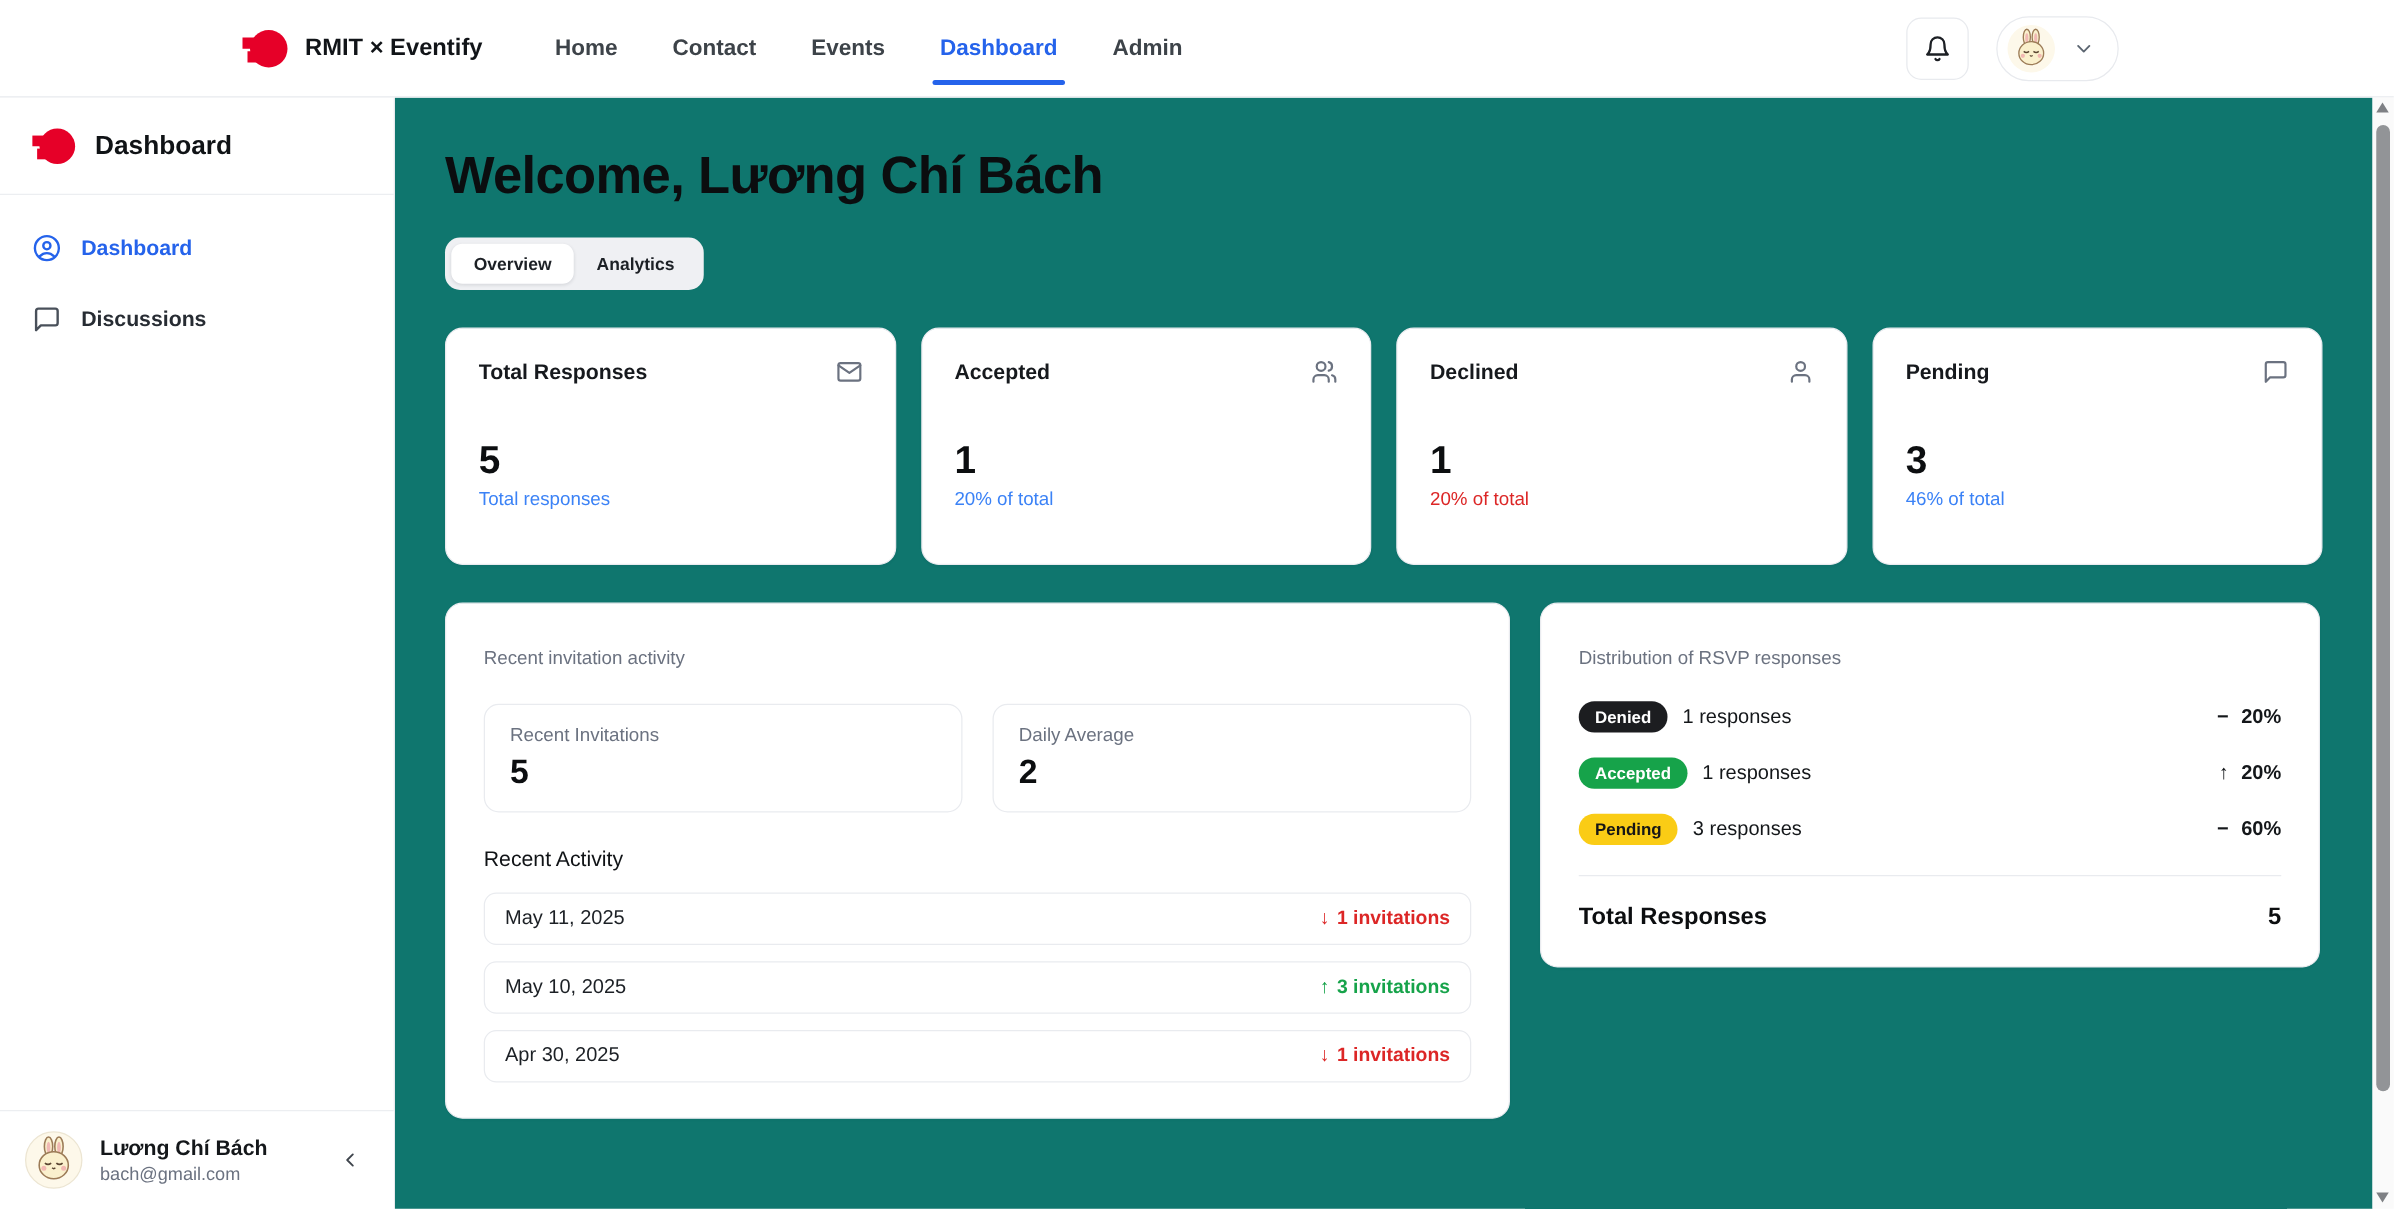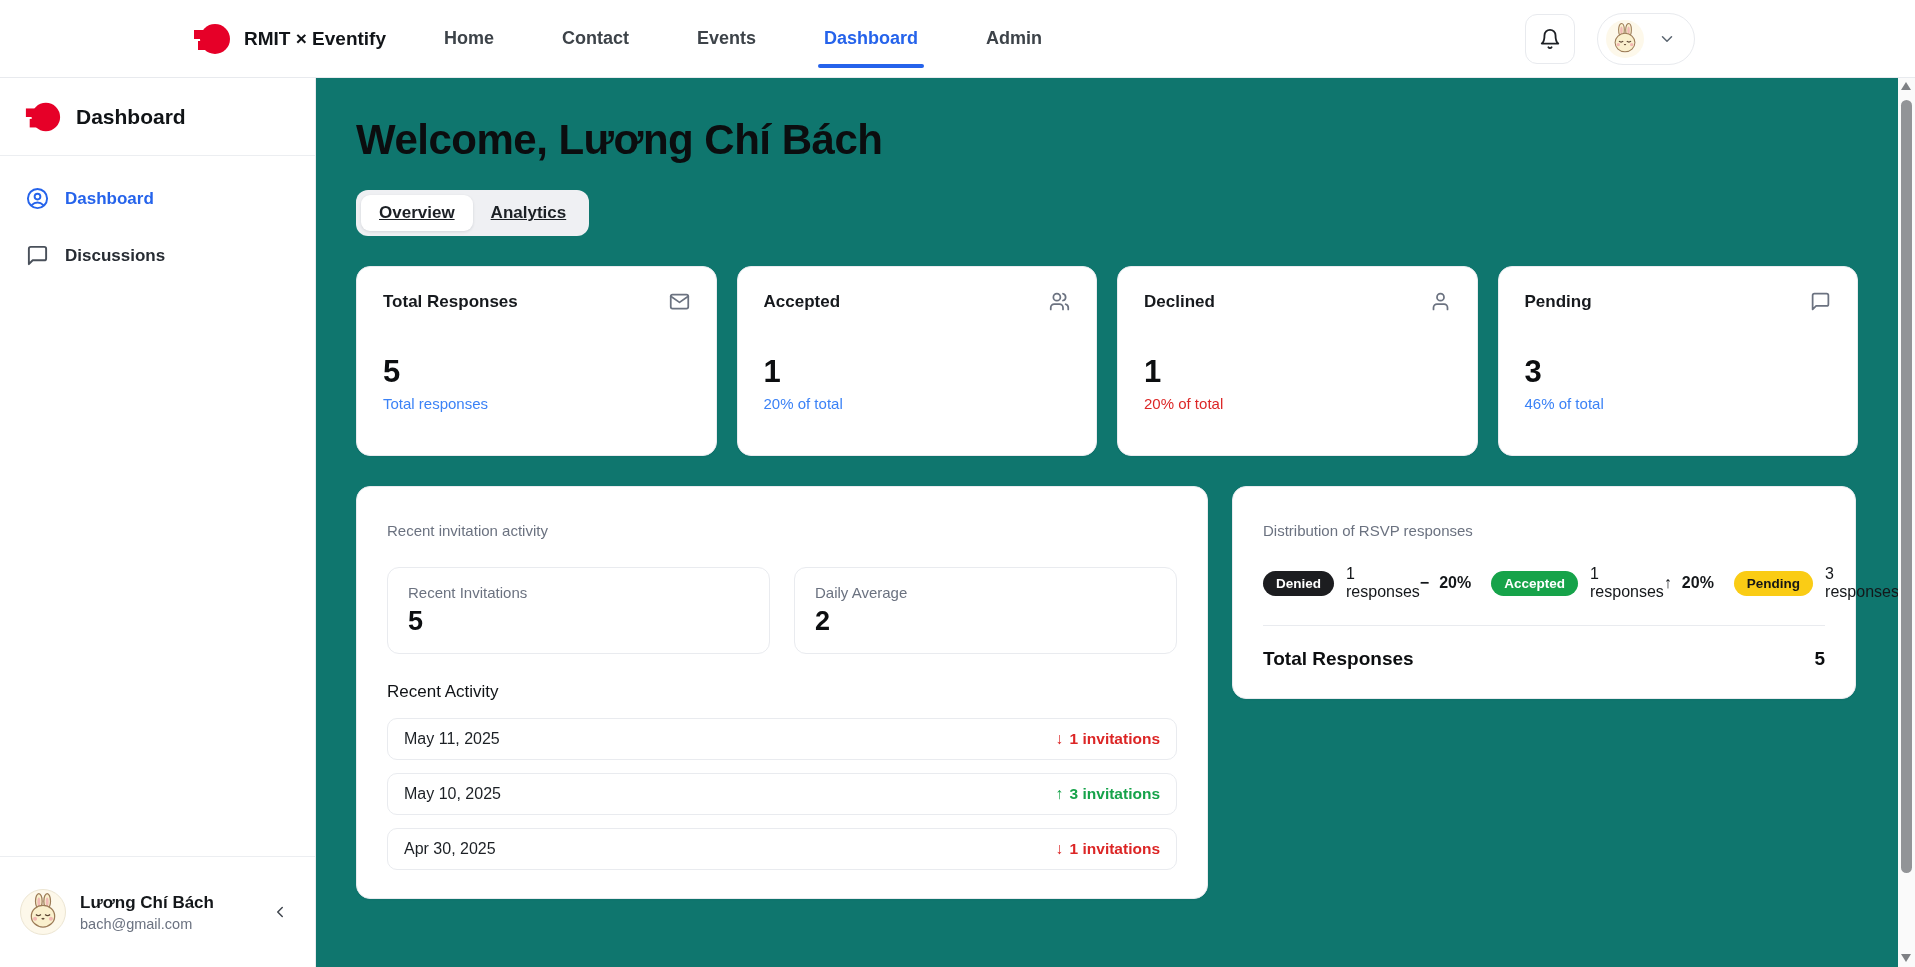--- a/index.html
+++ b/index.html
@@ -4,21 +4,21 @@
 <style>
   * { margin:0; padding:0; box-sizing:border-box; }
   html,body { width:1915px; height:967px; overflow:hidden; background:#fff;
     font-family:"Liberation Sans","DejaVu Sans",sans-serif; color:#14171a; }
 
   
   .navbar { position:fixed; top:0; left:0; width:1915px; height:78px; background:#fff;
     border-bottom:1px solid #e8eaee; display:flex; align-items:center; z-index:30; }
   .brand { display:flex; align-items:center; gap:12px; margin-left:192px; cursor:pointer; }
   .brand-name { font-size:19px; font-weight:700; color:#111418; }
-  .nav-links { display:flex; align-items:flex-end; gap:68px; margin-left:58px; height:100%; }
+  .nav-links { display:flex; align-items:flex-end; gap:44px; margin-left:58px; height:100%; }
   .nav-link { position:relative; height:100%; display:flex; align-items:center;
     font-size:18px; font-weight:600; color:#3d4349; cursor:pointer; }
   .nav-link.active { color:#2563eb; }
   .nav-link.active::after { content:""; position:absolute; left:-6px; right:-6px; bottom:9px;
     height:4px; border-radius:2px; background:#2563eb; }
   .nav-right { margin-left:auto; padding-right:220px; display:flex; align-items:center; gap:22px; }
   .icon-btn { width:50px; height:50px; border:1px solid #e8eaee; border-radius:12px; background:#fff;
     display:flex; align-items:center; justify-content:center; color:#1d2025; cursor:pointer; }
   .avatar-pill { height:52px; border:1px solid #e8eaee; border-radius:26px; background:#fff;
     display:flex; align-items:center; gap:14px; padding:0 18px 0 8px; cursor:pointer; }
@@ -32,36 +32,36 @@
   .sidebar-header { display:flex; align-items:center; gap:14px; padding:18px 24px; height:78px;
     border-bottom:1px solid #eceef1; }
   .sidebar-title { font-size:21px; font-weight:700; color:#101316; }
   .side-nav { padding:18px 14px; display:flex; flex-direction:column; gap:8px; }
   .side-item { display:flex; align-items:center; gap:16px; padding:13px 12px; border-radius:10px;
     font-size:17px; font-weight:600; color:#272c33; cursor:pointer; }
   .side-item .si-icon { color:#49505a; display:flex; }
   .side-item.active { color:#2563eb; }
   .side-item.active .si-icon { color:#2563eb; }
   .sidebar-user { position:absolute; left:0; right:0; bottom:0; border-top:1px solid #eceef1;
-    padding:32px 20px; display:flex; align-items:center; gap:14px; background:#fff; }
+    padding:16px 20px; display:flex; align-items:center; gap:14px; background:#fff; }
   .avatar-lg { width:46px; height:46px; border-radius:50%; background:#fdf8ea;
     border:1px solid #ece5d2; display:flex; align-items:center; justify-content:center; overflow:hidden; }
   .user-meta { display:flex; flex-direction:column; gap:3px; }
   .user-name { font-size:17px; font-weight:700; color:#14171a; }
   .user-email { font-size:14.5px; color:#6b7280; }
   .collapse-btn { margin-left:auto; background:none; border:none; color:#3f454d; cursor:pointer;
     display:flex; padding:6px; }
 
   
   .main { position:fixed; top:78px; left:316px; right:17px; bottom:0; background:#0f766e;
     padding:38px 40px; overflow:hidden; }
   .welcome { font-size:42px; font-weight:800; letter-spacing:-.5px; color:#0b0d0f; }
   .tabs { display:inline-flex; background:#eff0f3; border-radius:12px; padding:5px; margin-top:26px; }
-  .tab { padding:8px 18px; font-size:17px; font-weight:600; color:#1c2025; border-radius:9px;
-    cursor:pointer; border:none; background:transparent;text-decoration:underline; }
+  .tab { padding:8px 18px; font-size:14px; font-weight:600; color:#1c2025; border-radius:9px;
+    cursor:pointer; border:none; background:transparent; }
   .tab.active { background:#fff; box-shadow:0 1px 3px rgba(16,24,40,.12); }
 
   .stats-row { display:flex; gap:20px; margin-top:30px; }
   .stat-card { flex:1; background:#fff; border:1px solid #e9ebef; border-radius:14px;
     padding:24px 26px; height:190px; box-shadow:0 1px 2px rgba(16,24,40,.04); }
   .stat-head { display:flex; align-items:center; justify-content:space-between; }
   .stat-title { font-size:17px; font-weight:600; color:#16191d; }
   .stat-icon { color:#6b7280; display:flex; }
   .stat-value { font-size:31px; font-weight:700; color:#0c0e10; margin-top:42px; }
   .stat-sub { font-size:15px; font-weight:500; margin-top:5px; }
@@ -83,21 +83,21 @@
 
   .recent-title { font-size:17px; font-weight:400; margin-top:28px; color:#101316; }
   .activity-list { display:flex; flex-direction:column; gap:13px; margin-top:16px; }
   .activity-row { border:1px solid #e9ebef; border-radius:10px; padding:10px 16px;
     display:flex; align-items:center; justify-content:space-between; min-height:42px; }
   .activity-date { font-size:16px; color:#1c2025; }
   .activity-change { font-size:15.5px; font-weight:600; display:flex; align-items:center; gap:6px; }
   .chg-down { color:#dc2626; }
   .chg-up { color:#16a34a; }
 
-  .rsvp-rows { margin-top:26px; display:flex; flex-direction:row; gap:20px; }
+  .rsvp-rows { margin-top:26px; display:flex; flex-direction:column; gap:20px; }
   .rsvp-row { display:flex; align-items:center; }
   .badge { font-size:13.5px; font-weight:700; padding:5px 13px; border-radius:999px; }
   .badge-denied { background:#1c1d20; color:#fff; }
   .badge-accepted { background:#16a34a; color:#fff; }
   .badge-pending { background:#facc15; color:#161616; }
   .rsvp-count { font-size:16px; font-weight:400; color:#14171a; margin-left:12px; }
   .rsvp-pct { margin-left:auto; font-size:16px; font-weight:600; color:#14171a;
     display:flex; gap:10px; }
   .rsvp-divider { height:1px; background:#e9ebef; margin:24px 0 0; }
   .rsvp-total { display:flex; justify-content:space-between; margin-top:22px; }

